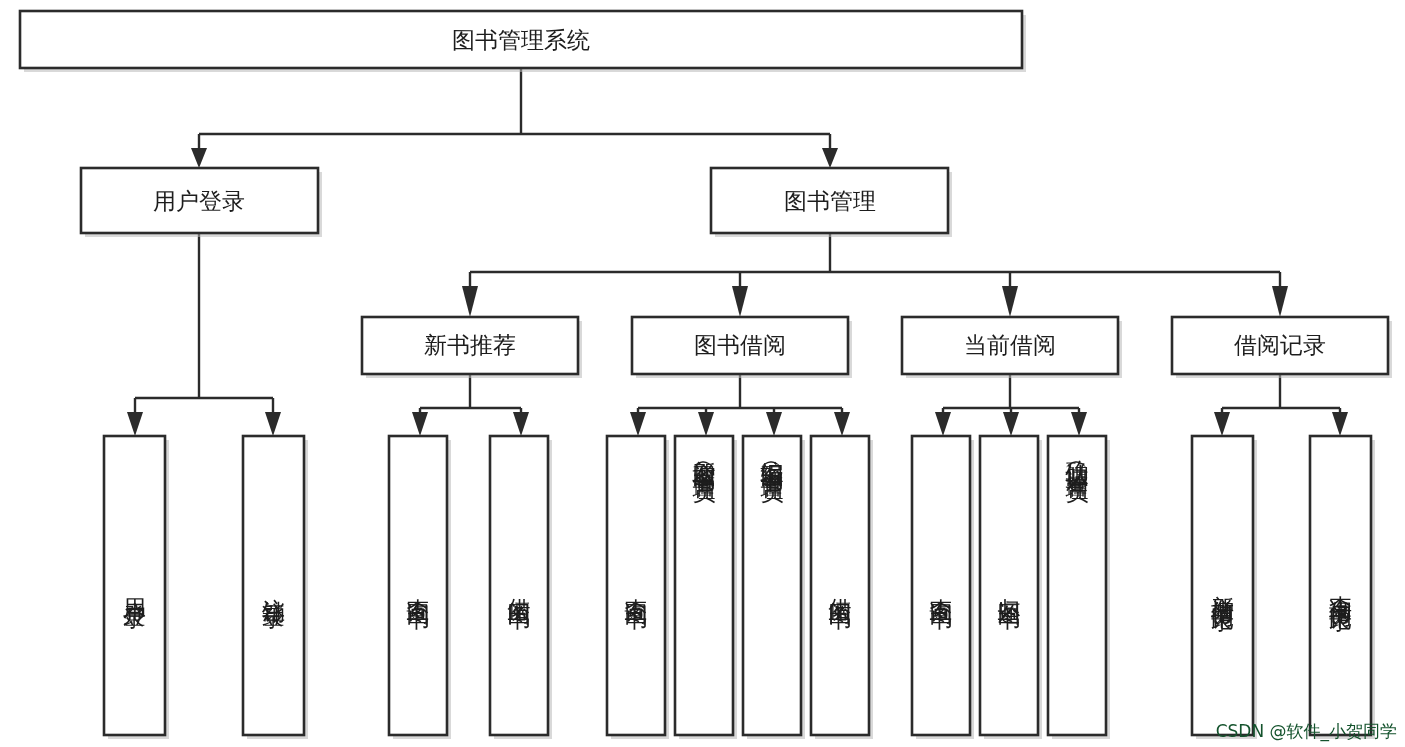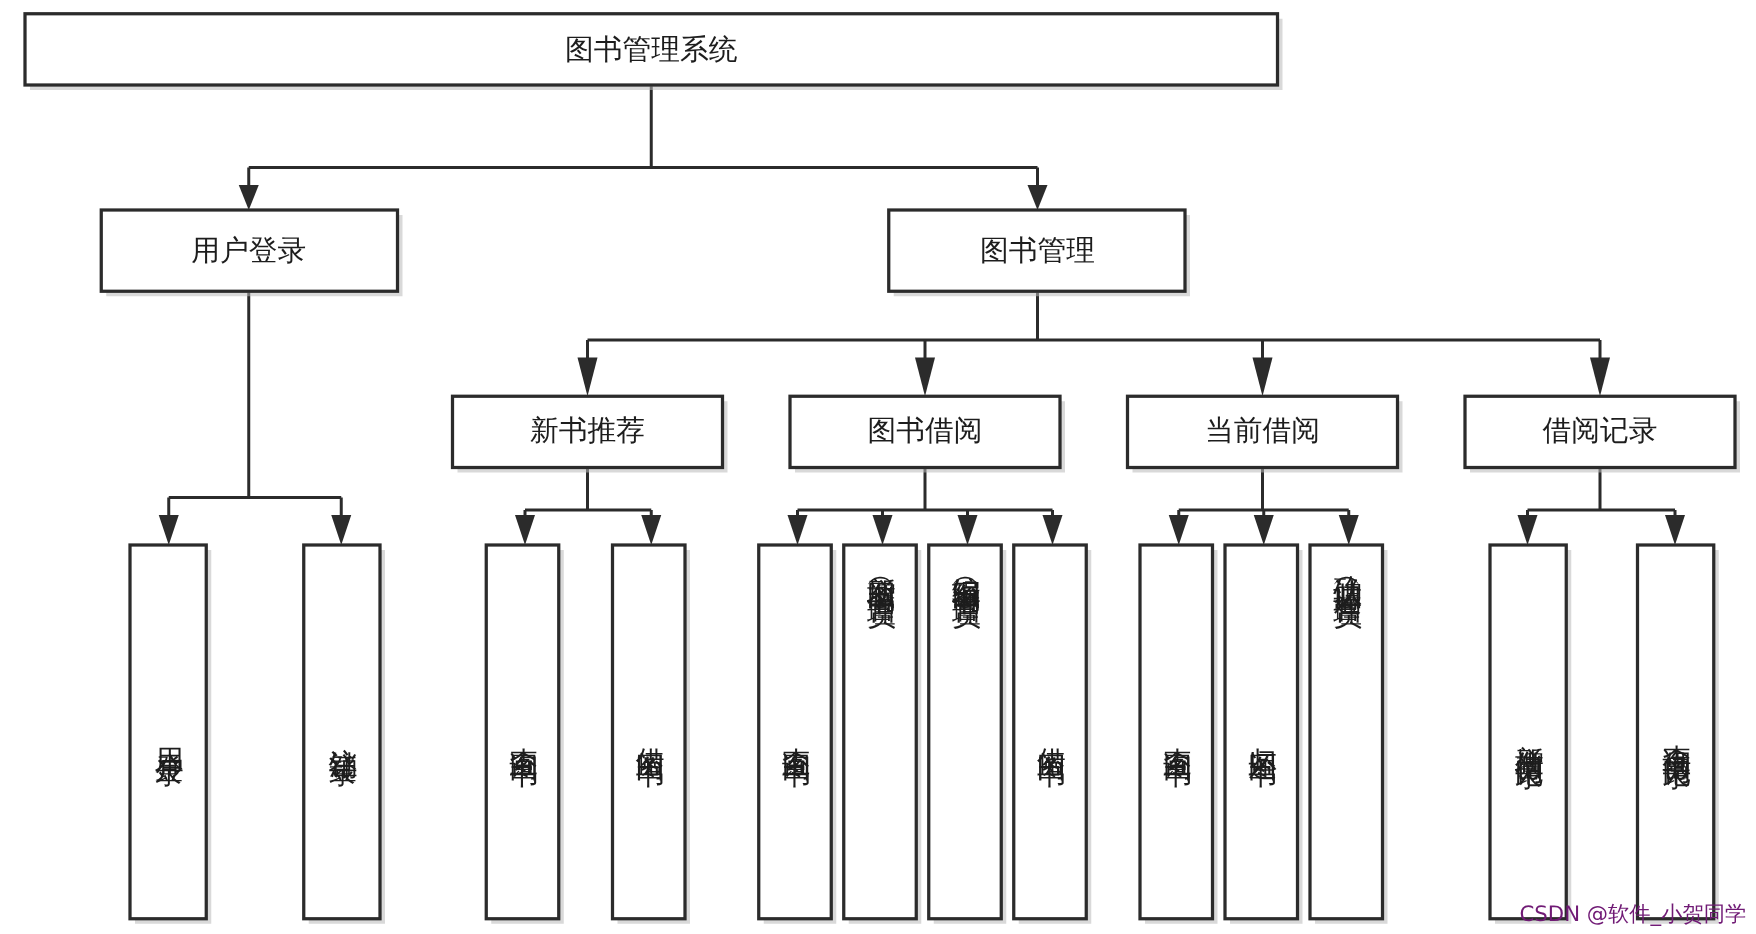--- a/index.html
+++ b/index.html
@@ -61,21 +61,21 @@
     line-height: 1;
     color: #1d1d1d;
     white-space: nowrap;
     font-family: "DejaVu Sans", "Liberation Sans", sans-serif;
   }
   .watermark {
     position: absolute;
     right: 8px;
     bottom: 4px;
     font-size: 17px;
-    color: #701a75;
+    color: #14532d;
     font-family: "DejaVu Sans", "Liberation Sans", sans-serif;
     white-space: nowrap;
   }
 </style>
 </head>
 <body>
 
 <div>
 
   <svg id="diagram" viewBox="0 0 1405 747">

